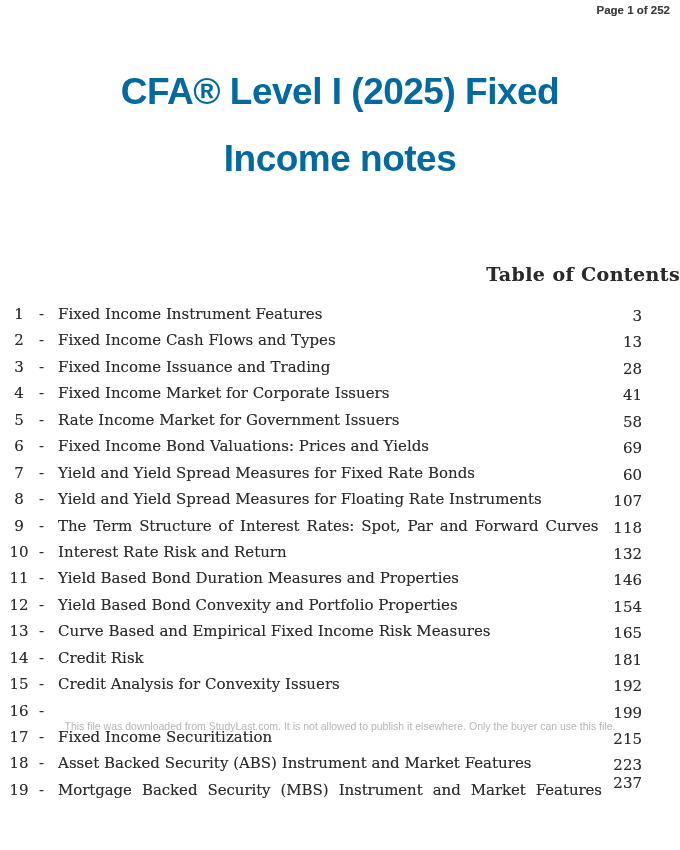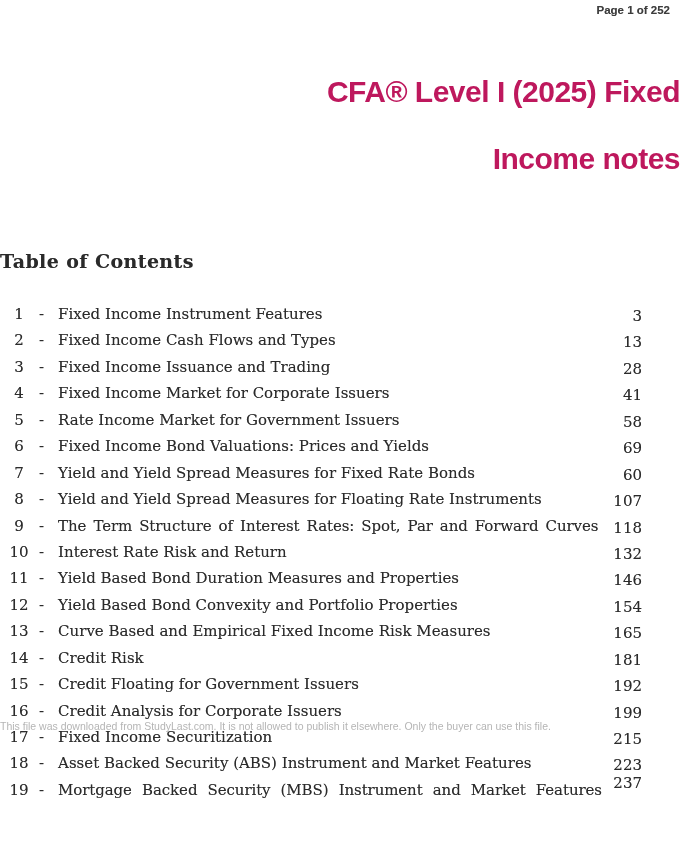--- a/index.html
+++ b/index.html
@@ -25,36 +25,36 @@
     color: #3d3d3d;
     text-shadow: 0 0 0.6px rgba(60,60,60,0.45);
   }
 
   
   .doc-title {
     position: absolute;
     top: 58px;
     left: 0;
     width: 100%;
-    text-align: right;
+    text-align: center;
     font-family: "Liberation Sans", sans-serif;
     font-weight: bold;
-    font-size: 30px;
+    font-size: 37px;
     line-height: 67px;
     letter-spacing: -0.5px;
-    color: #be185d;
+    color: #0369a1;
   }
 
   
   .toc-heading {
     position: absolute;
-    top: 250px;
+    top: 263px;
     left: 0;
     width: 100%;
-    text-align: left;
+    text-align: right;
     font-family: "DejaVu Serif", serif;
     font-weight: bold;
     font-size: 19px;
     letter-spacing: 0.4px;
     color: #2a2a2a;
     text-shadow: 0 0 0.5px rgba(42,42,42,0.4);
   }
 
   
   .toc-list {
@@ -97,20 +97,21 @@
   .toc-row:nth-child(9) .toc-entry-title  { word-spacing: 2.4px; letter-spacing: -0.1px; }
   .toc-row:nth-child(19) .toc-entry-title { word-spacing: 5.5px; letter-spacing: -0.1px; }
   .toc-row:nth-child(19) .toc-entry-page  { top: -7px; }
 
   
   .footer-note {
     position: absolute;
     bottom: 5px;
     left: 0;
     width: 100%;
+    text-align: center;
     font-family: "Liberation Sans", sans-serif;
     font-size: 10.5px;
     color: #b5b5b5;
   }
 </style>
 </head>
 <body>
 
 <div class="page">
 
@@ -218,28 +219,27 @@
     <div class="toc-row">
       <span class="toc-entry-number">14</span>
       <span class="toc-entry-separator">-</span>
       <span class="toc-entry-title">Credit Risk</span>
       <span class="toc-entry-page">181</span>
     </div>
 
     <div class="toc-row">
       <span class="toc-entry-number">15</span>
       <span class="toc-entry-separator">-</span>
-      <span class="toc-entry-title">Credit Floating for Government Issuers</span>
+      <span class="toc-entry-title">Credit Analysis for Convexity Issuers</span>
       <span class="toc-entry-page">192</span>
     </div>
 
     <div class="toc-row">
       <span class="toc-entry-number">16</span>
       <span class="toc-entry-separator">-</span>
-      <span class="toc-entry-title">Credit Analysis for Corporate Issuers</span>
       <span class="toc-entry-page">199</span>
     </div>
 
     <div class="toc-row">
       <span class="toc-entry-number">17</span>
       <span class="toc-entry-separator">-</span>
       <span class="toc-entry-title">Fixed Income Securitization</span>
       <span class="toc-entry-page">215</span>
     </div>
 

